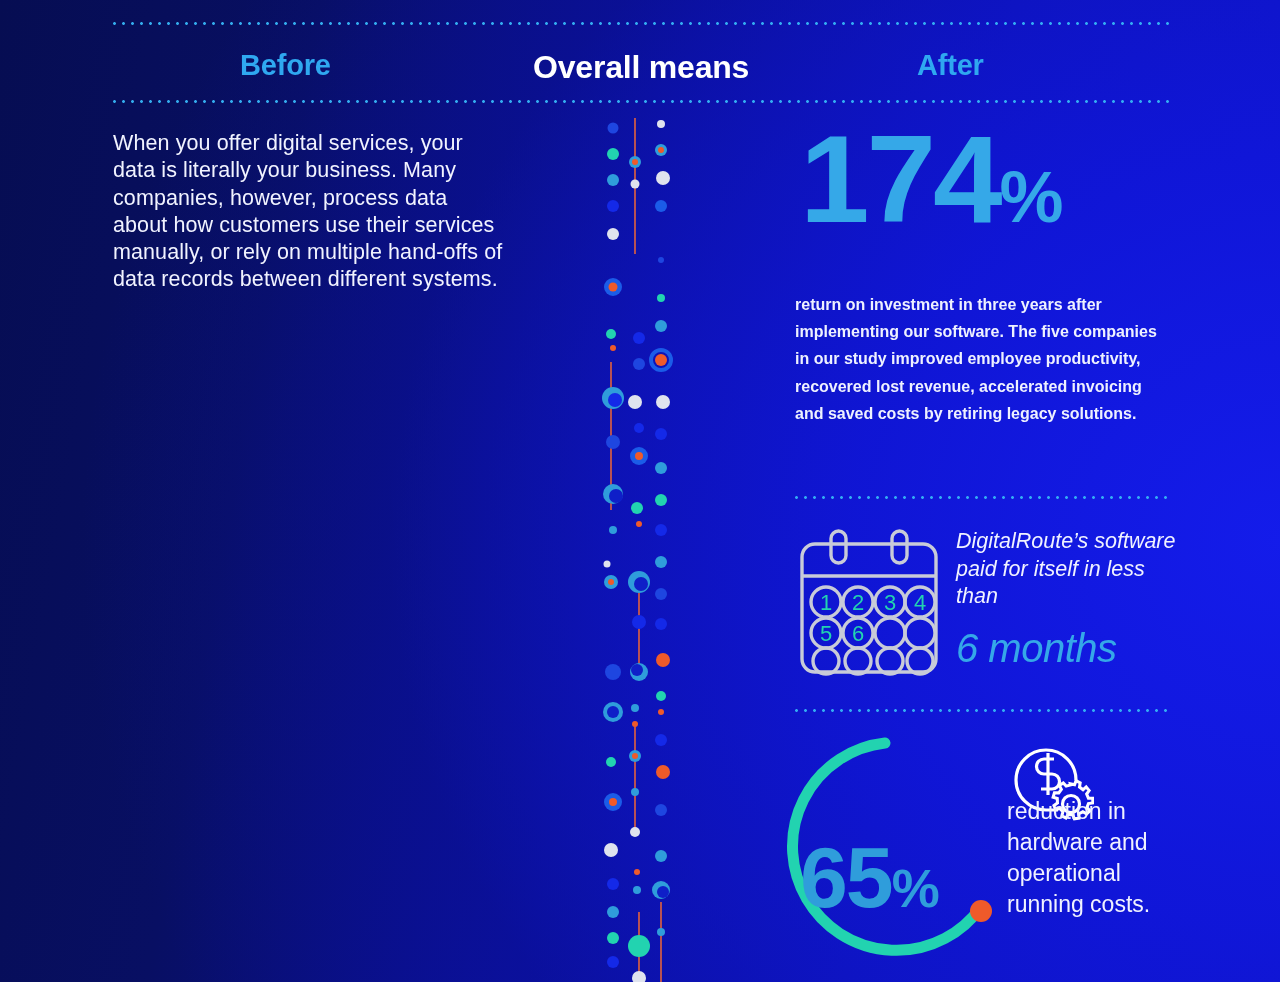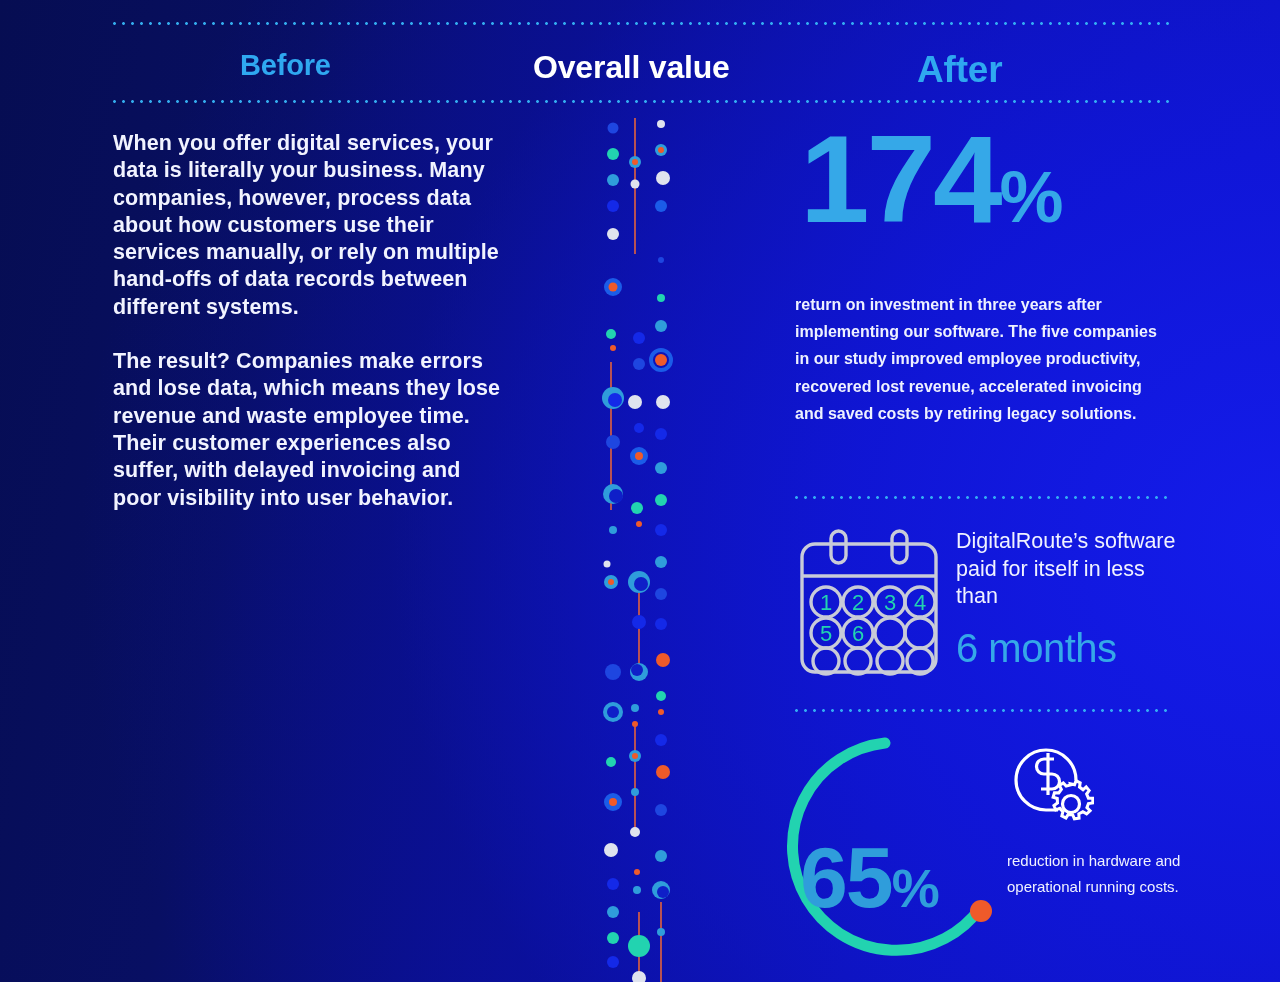--- a/index.html
+++ b/index.html
@@ -24,28 +24,28 @@
     opacity:.95;
   }
   #rule-top{top:22px;}
   #rule-head-bottom{top:100px;}
   .hdr{
     position:absolute;top:49px;font-weight:bold;letter-spacing:-.2px;
     white-space:nowrap;
   }
   #hdr-before{left:240px;font-size:29px;color:#2fa8f0;}
   #hdr-overall{left:533px;font-size:32px;color:#ffffff;}
-  #hdr-after{left:917px;font-size:37px;color:#2fa8f0;}
+  #hdr-after{left:917px;font-size:29px;color:#2fa8f0;}
 
   
   #left-col{
     position:absolute;left:113px;top:130px;width:395px;
     color:#f1f3ff;font-size:21.5px;line-height:27.3px;letter-spacing:.1px;
   }
-  #left-col p{margin:0 2px 27px 0;font-weight:bold;}
+  #left-col p{margin:0 2px 27px 0;}
 
   
   #dots-wrap{position:absolute;left:583px;top:112px;width:115px;height:870px;}
   #dots-wrap svg{display:block;}
 
   
   #right-col{position:absolute;left:795px;top:118px;width:380px;}
   #big-number{
     font-size:125px;line-height:112px;font-weight:bold;color:#35a8e8;
     letter-spacing:-3px;margin:5px;white-space:nowrap;
@@ -53,53 +53,52 @@
   #big-number .pct{font-size:72px;letter-spacing:-2px;}
   #roi-text{
     margin:38px 0 0 0;color:#eef1ff;font-size:16px;line-height:27.2px;width:370px;font-weight:bold;
   }
   #rule-mid{top:496px;left:792px;width:380px;}
   #rule-low{top:709px;left:792px;width:380px;}
 
   
   #cal-block{position:absolute;left:798px;top:528px;display:flex;align-items:flex-start;}
   #cal-icon{flex:0 0 auto;}
-  #cal-text{margin-left:16px;width:228px;}
+  #cal-text{margin-left:16px;width:228px;font-style:italic;}
   #cal-text .lead{color:#f0f2ff;font-size:21.5px;line-height:27.5px;}
   #cal-text .months{color:#35a8e8;font-size:40px;line-height:46px;letter-spacing:-.5px;margin-top:14px;}
 
   
   #arc-block{position:absolute;left:772px;top:735px;}
   #pct65{
     position:absolute;left:800px;top:834px;width:200px;
     font-size:86px;line-height:86px;font-weight:bold;color:#2f9ddb;letter-spacing:-2px;
     white-space:nowrap;
   }
   #pct65 .pct{font-size:54px;}
   #dollar-gear{position:absolute;left:1002px;top:736px;}
   #reduction-text{
-    position:absolute;left:1007px;top:848px;width:175px;
-    color:#f0f2ff;font-size:15px;line-height:26px;
+    position:absolute;left:1007px;top:796px;width:175px;
+    color:#f0f2ff;font-size:23px;line-height:31px;
   }
 </style>
 </head>
 <body>
 
 <div id="page">
 
   <div class="dot-rule" id="rule-top"></div>
   <div class="dot-rule" id="rule-head-bottom"></div>
 
   <div class="hdr" id="hdr-before">Before</div>
-  <div class="hdr" id="hdr-overall">Overall value</div>
+  <div class="hdr" id="hdr-overall">Overall means</div>
   <div class="hdr" id="hdr-after">After</div>
 
   <div id="left-col">
     <p>When you offer digital services, your data is literally your business. Many companies, however, process data about how customers use their services manually, or rely on multiple hand-offs of data records between different systems.</p>
-    <p>The result? Companies make errors and lose data, which means they lose revenue and waste employee time. Their customer experiences also suffer, with delayed invoicing and poor visibility into user behavior.</p>
   </div>
 
   <div id="dots-wrap">
     <svg width="115" height="870" viewBox="0 0 115 870">
 
       <g stroke="#e4633c" stroke-width="1.6">
         <line x1="52" y1="6" x2="52" y2="68"></line>
         <line x1="52" y1="68" x2="52" y2="142"></line>
         <line x1="28" y1="250" x2="28" y2="398"></line>
         <line x1="56" y1="470" x2="56" y2="560"></line>

